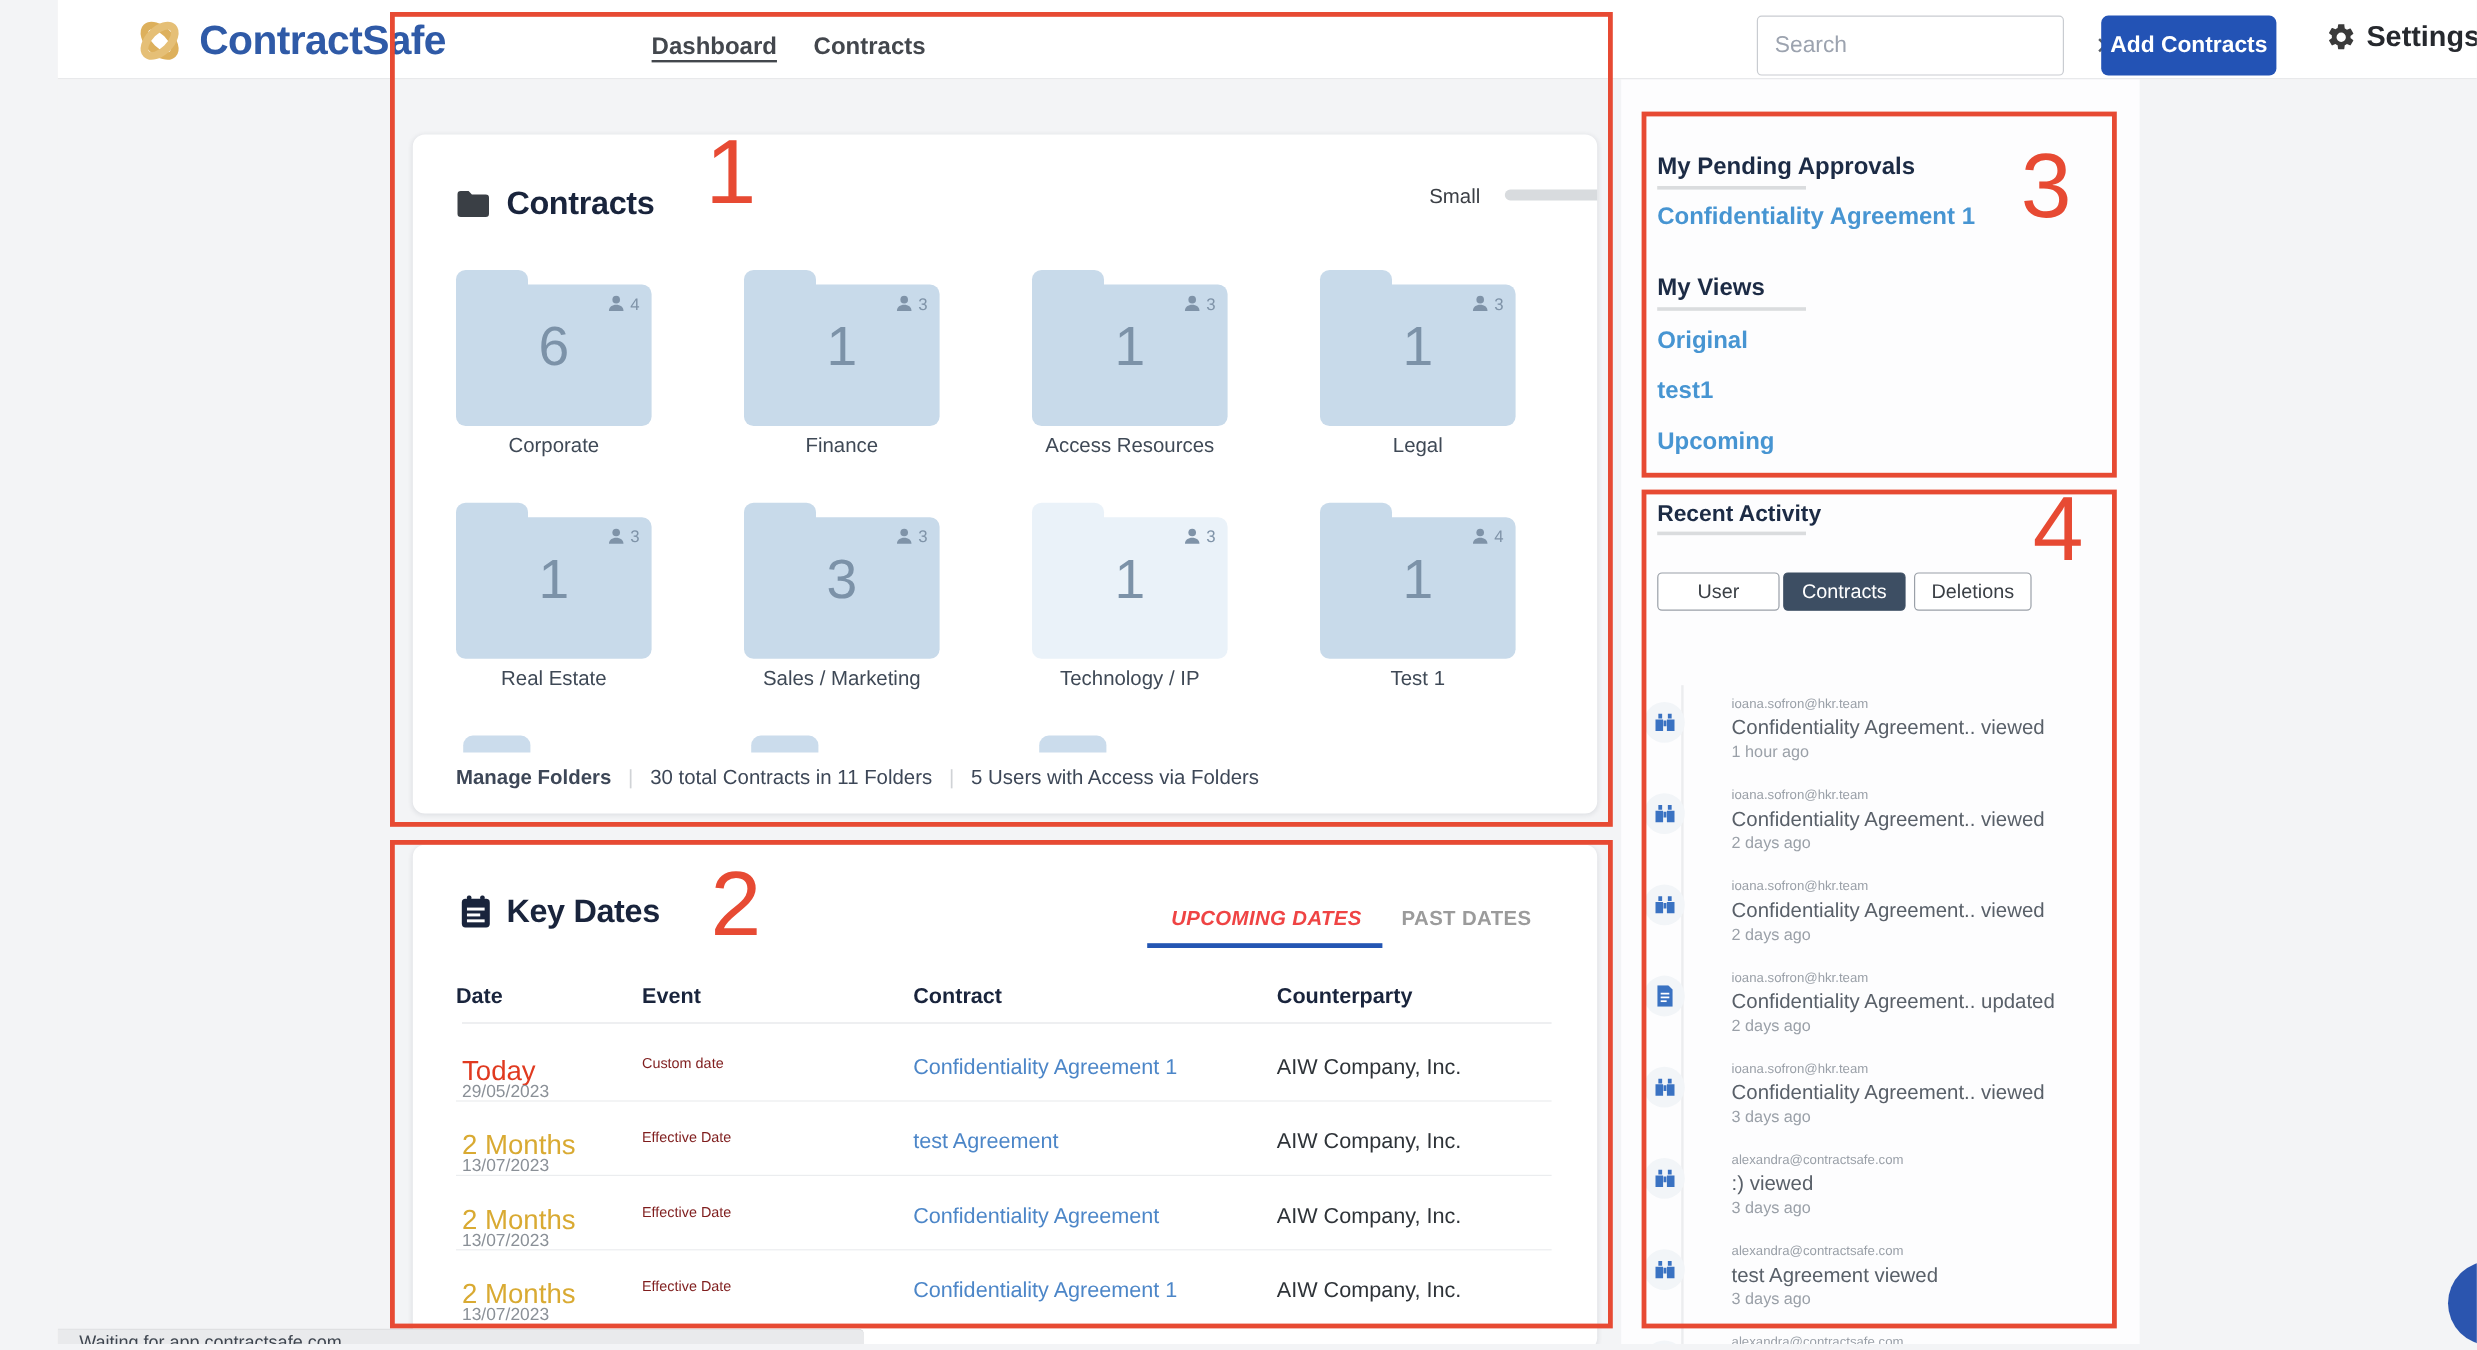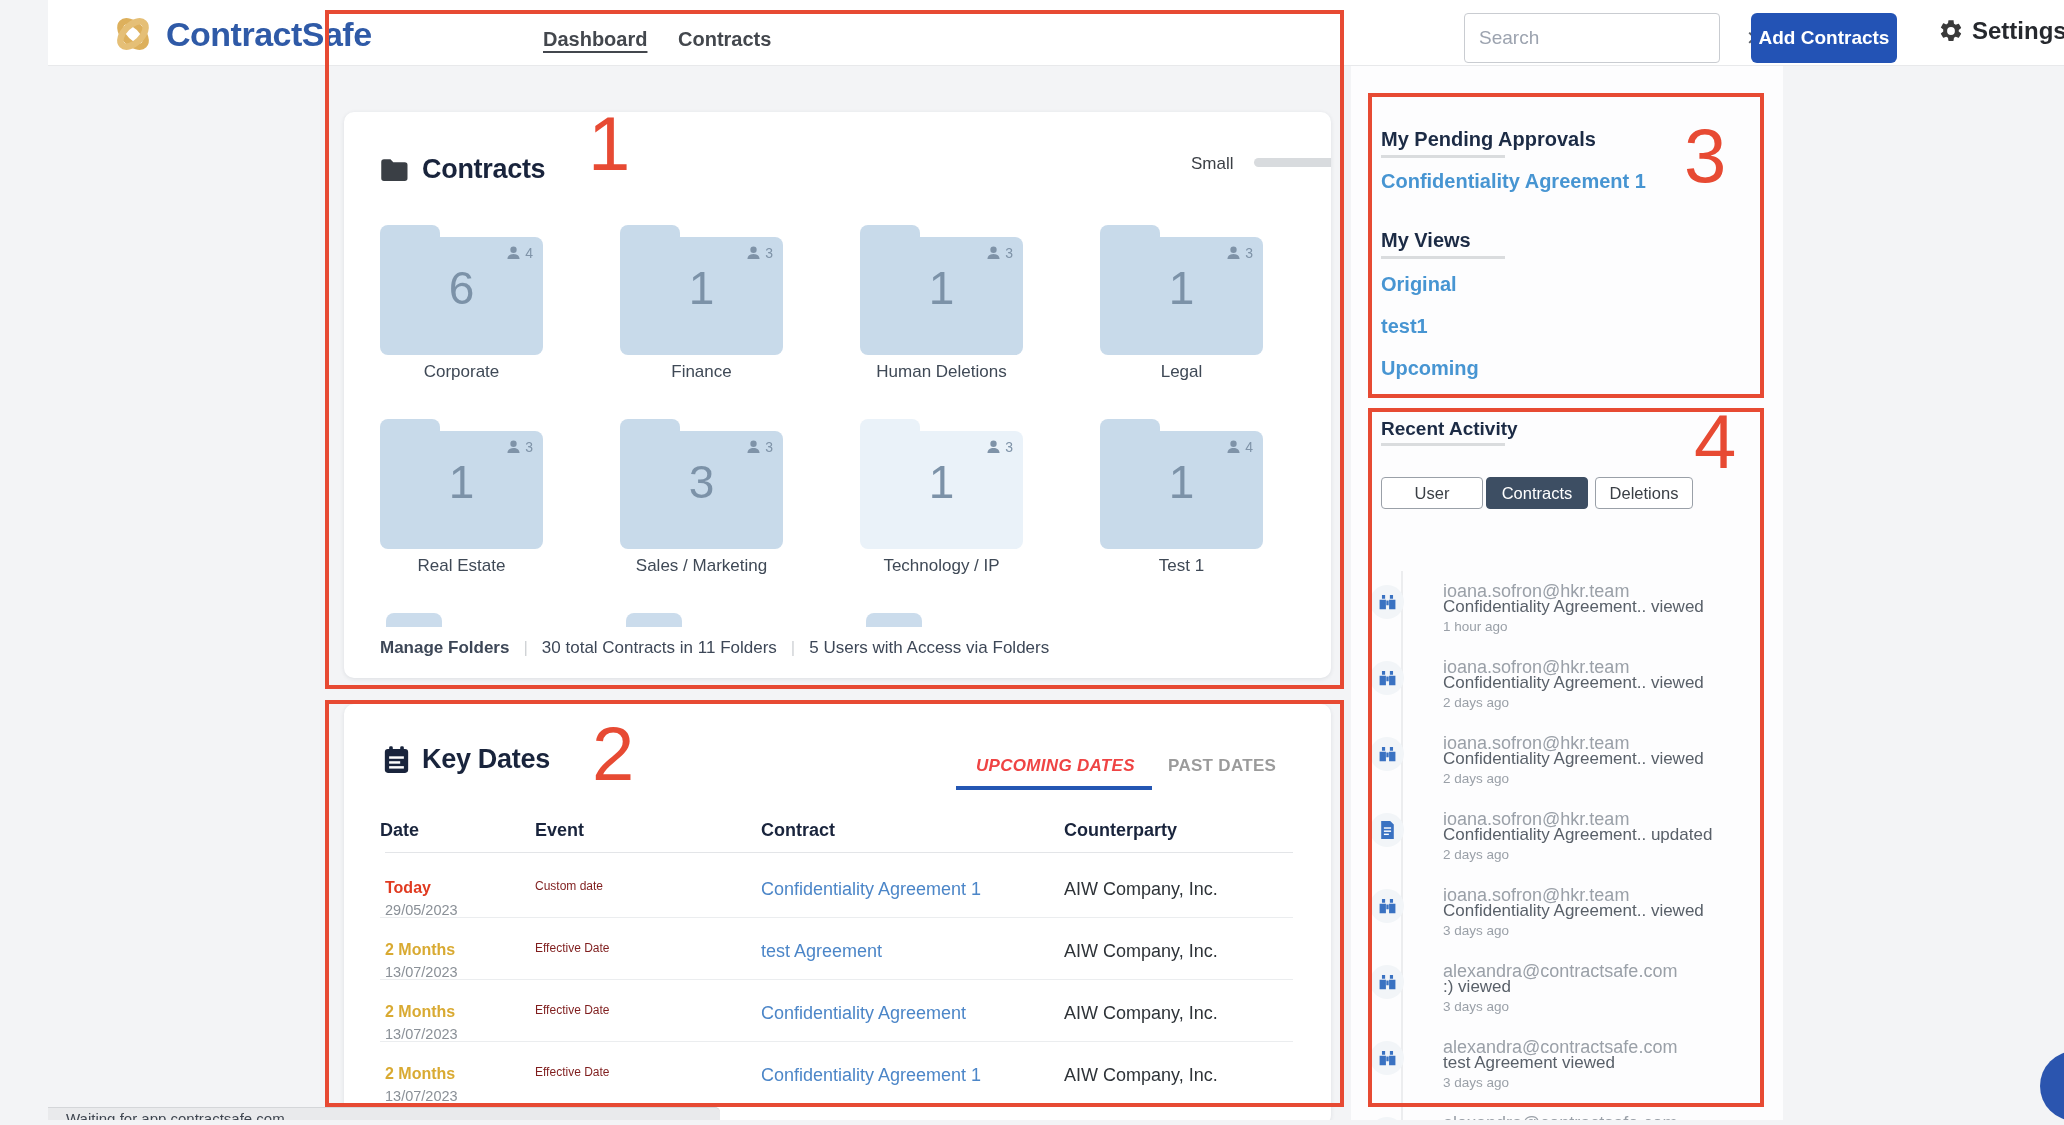--- a/index.html
+++ b/index.html
@@ -52,21 +52,21 @@
   .contracts-footer .manage { font-weight:700; cursor:pointer; }
   .contracts-footer .sep { color:#d0d3d6; }
 
   
   .kd-tab { position:absolute; top:52px; font-size:17px; font-weight:700; letter-spacing:0.3px; cursor:pointer; }
   .kd-tab.active { color:#ef4444;font-style:italic; }
   .kd-tab.inactive { color:#9b9b9b; }
   .kd-underline { position:absolute; left:612px; top:82px; width:196px; height:4px; background:#2456b3; }
   .kd-head { position:absolute; top:116px; font-size:18px; font-weight:700; color:#19243c; }
   .kd-headline { position:absolute; left:41px; top:148px; width:908px; height:1px; background:#e3e5e8; }
-  .kd-when { position:absolute; font-size:16px; font-weight:700; }
+  .kd-when { position:absolute; font-size:23px; font-weight:400; }
   .kd-when.today { color:#e03a20; }
   .kd-when.soon { color:#d9aa32; }
   .kd-date { position:absolute; font-size:14.5px; color:#8a9097; }
   .kd-event { position:absolute; font-size:12px; color:#7f1d1d; }
   .kd-link { position:absolute; font-size:18px; color:#4c86c8; cursor:pointer; }
   .kd-cpty { position:absolute; font-size:18px; color:#2e3338; }
   .kd-divider { position:absolute; left:36px; width:913px; height:1px; background:#ebedef; }
 
   
   .side-panel { position:absolute; left:1303px; top:66px; width:432px; height:1059px; background:#fdfdfe;text-decoration:underline; }
@@ -74,21 +74,21 @@
   .side-underline { position:absolute; height:3px; background:#dadcde; }
   .side-link { position:absolute; font-size:20px; font-weight:700; color:#4795d2; cursor:pointer; }
 
   .ra-tab { position:absolute; top:411px; height:32px; border-radius:4px; font-size:16.5px; display:flex; align-items:center; justify-content:center; cursor:pointer; font-family:"Liberation Sans", sans-serif; }
   .ra-tab.plain { background:#fff; border:1px solid #9aa0a8; color:#3a3f45; }
   .ra-tab.dark { background:#3d4e63; border:1px solid #3d4e63; color:#fff; }
 
   .timeline { position:absolute; left:50px; top:505px; width:2px; height:554px; background:#ecedef; }
   .act-item { position:absolute; left:0; width:432px; }
   .act-icon { position:absolute; left:19px; top:4px; width:34px; height:34px; border-radius:50%; background:#f2f5f8; display:flex; align-items:center; justify-content:center; }
-  .act-user { position:absolute; left:92px; top:0; font-size:18px; color:#9aa0a8; }
+  .act-user { position:absolute; left:92px; top:0; font-size:11px; color:#9aa0a8; }
   .act-title { position:absolute; left:92px; top:16px; font-size:17px; color:#596069; }
   .act-time { position:absolute; left:92px; top:38px; font-size:13.5px; color:#9aa0a8; }
 
   
   .anno-box { position:absolute; border:4px solid #e74a33; z-index:5; pointer-events:none; }
   .anno-num { position:absolute; color:#e74a33; font-size:76px; line-height:1; font-weight:400; z-index:5; pointer-events:none; }
 
   
   .status-bar { position:absolute; left:0; top:1107px; width:672px; height:18px; background:#e9eaec; border-top-right-radius:5px; border-top:1px solid #d4d6d9; overflow:hidden; z-index:6; }
   .status-bar span { display:block; padding:2px 0 0 18px; font-size:15px; color:#3f4650; }
@@ -187,21 +187,21 @@
           <div class="body"></div>
         <div class="folder-users">
           <svg width="15" height="14" viewBox="0 0 16 15" fill="#7f93a8">
               <circle cx="8" cy="4" r="3.4"></circle>
               <path d="M1.5 14c0-3.4 2.9-5.4 6.5-5.4s6.5 2 6.5 5.4z"></path>
             </svg>
           <span class="cnt">3</span>
         </div>
         <div class="folder-count">1</div>
       </div>
-      <div class="folder-label">Human Deletions</div>
+      <div class="folder-label">Access Resources</div>
     </div>
     <div class="folder" style="left:756px; top:113px;">
       <div class="folder-shape">
         <div class="tab"></div>
           <div class="body"></div>
         <div class="folder-users">
           <svg width="15" height="14" viewBox="0 0 16 15" fill="#7f93a8">
               <circle cx="8" cy="4" r="3.4"></circle>
               <path d="M1.5 14c0-3.4 2.9-5.4 6.5-5.4s6.5 2 6.5 5.4z"></path>
             </svg>

